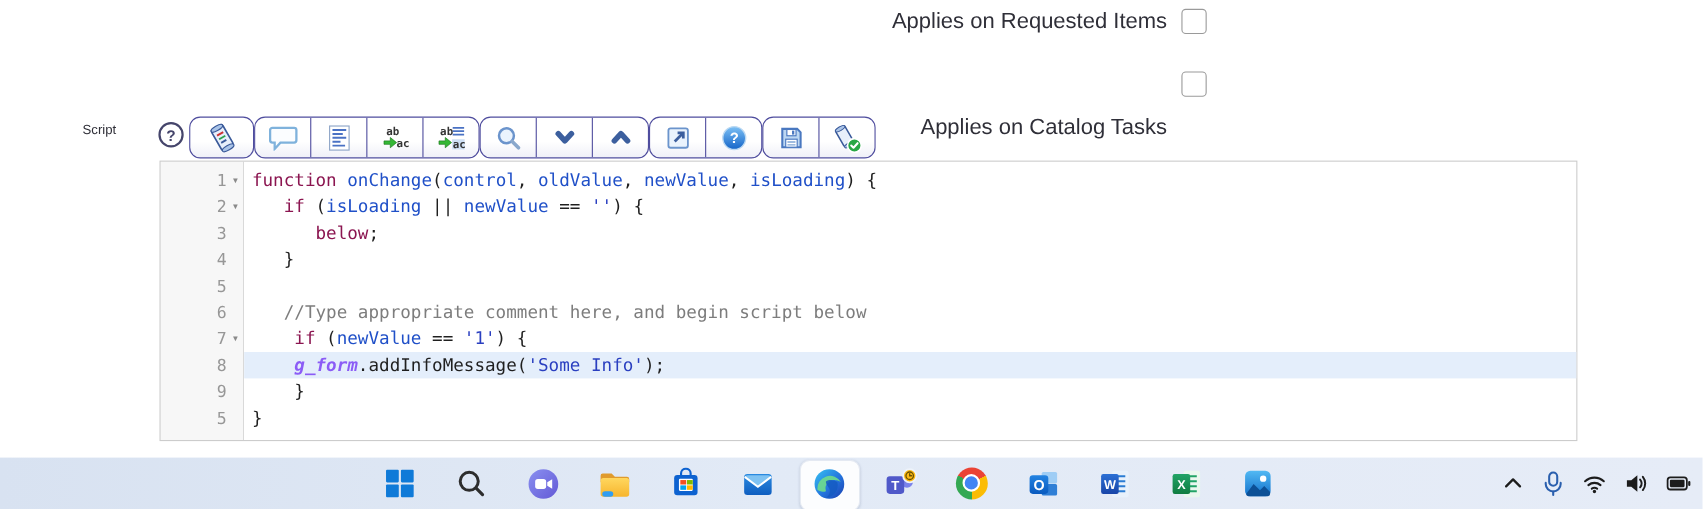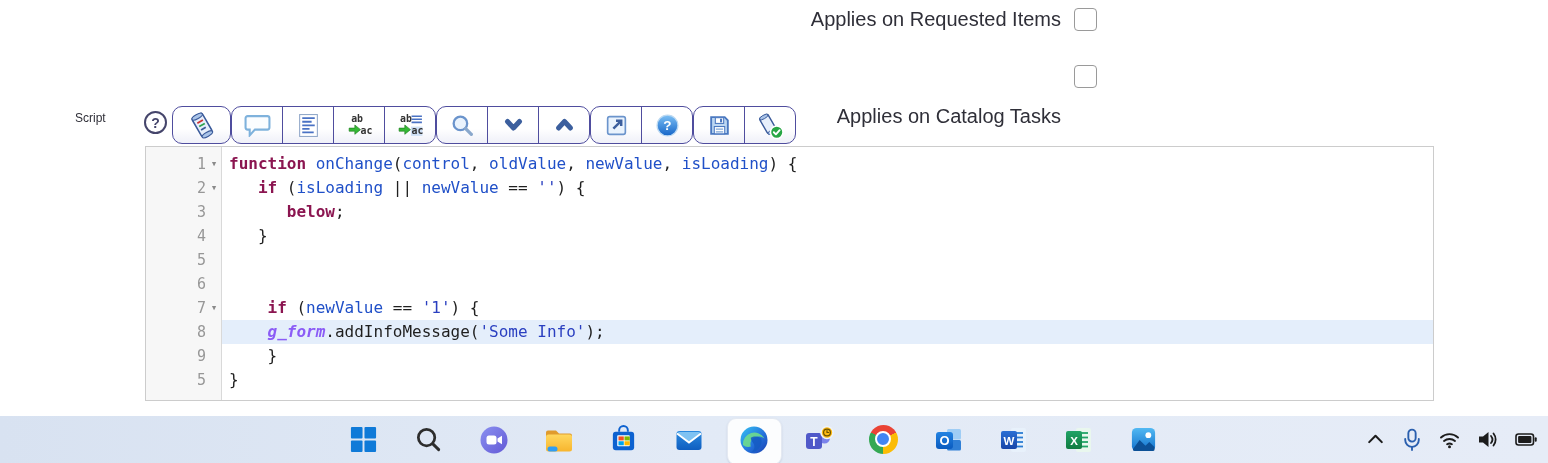--- a/index.html
+++ b/index.html
@@ -30,21 +30,21 @@
           linear-gradient(90deg,#f7f7f7 75px,#d9d9d9 75px,#d9d9d9 76px,#ffffff 76px);}
   .ed-lines{position:absolute;inset:0;padding-top:5px;font-family:"DejaVu Sans Mono","Liberation Mono",monospace;
             font-size:16px;line-height:24px;}
   .ed-row{display:flex;height:24px;}
   .ed-gutter{width:76px;flex:0 0 76px;display:flex;justify-content:flex-end;align-items:center;box-sizing:border-box;}
   .ln{color:#979797;font-size:15px;text-align:right;}
   .fold{width:16px;text-align:center;color:#8a8a8a;font-size:11px;line-height:24px;cursor:pointer;}
   .nofold{width:16px;}
   .ed-code{flex:1;white-space:pre;padding-left:7px;color:#1f1f1f;}
   .ed-row.active .ed-code{background:#e4eefb;}
-  .tk-kw{color:#8b1550;font-weight:bold;}
+  .tk-kw{color:#8b1550;font-weight:normal;}
   .tk-id{color:#2050c8;text-align:center;}
   .tk-st{color:#2a3fc0;}
   .tk-cm{color:#7d7d7d;}
   .tk-pl{color:#1f1f1f;}
   .tk-gf{color:#8b5cf6;font-weight:bold;font-style:italic;}
 
   
   .taskbar{position:absolute;left:0;top:416px;width:1548px;height:47px;
            background:linear-gradient(90deg,#d8e2f1,#e2eaf6 45%,#e6ecf7);}
   .tb-apps{position:absolute;left:50%;top:0;height:100%;display:flex;align-items:center;gap:34px;transform:translateX(-426px);}
@@ -234,21 +234,21 @@
             <span class="ln">5</span>
             <span class="nofold"></span>
           </div>
           <div class="ed-code"></div>
         </div>
         <div class="ed-row">
           <div class="ed-gutter">
             <span class="ln">6</span>
             <span class="nofold"></span>
           </div>
-          <div class="ed-code"><span class="tk-pl">   </span></div>
+          <div class="ed-code"><span class="tk-pl">   </span><span class="tk-cm">//Type appropriate comment here, and begin script below</span></div>
         </div>
         <div class="ed-row">
           <div class="ed-gutter">
             <span class="ln">7</span>
             <span class="fold">▾</span>
           </div>
           <div class="ed-code"><span class="tk-pl">    </span><span class="tk-kw">if</span><span class="tk-pl"> (</span><span class="tk-id">newValue</span><span class="tk-pl"> == </span><span class="tk-st">'1'</span><span class="tk-pl">) {</span></div>
         </div>
         <div class="ed-row active">
           <div class="ed-gutter">

